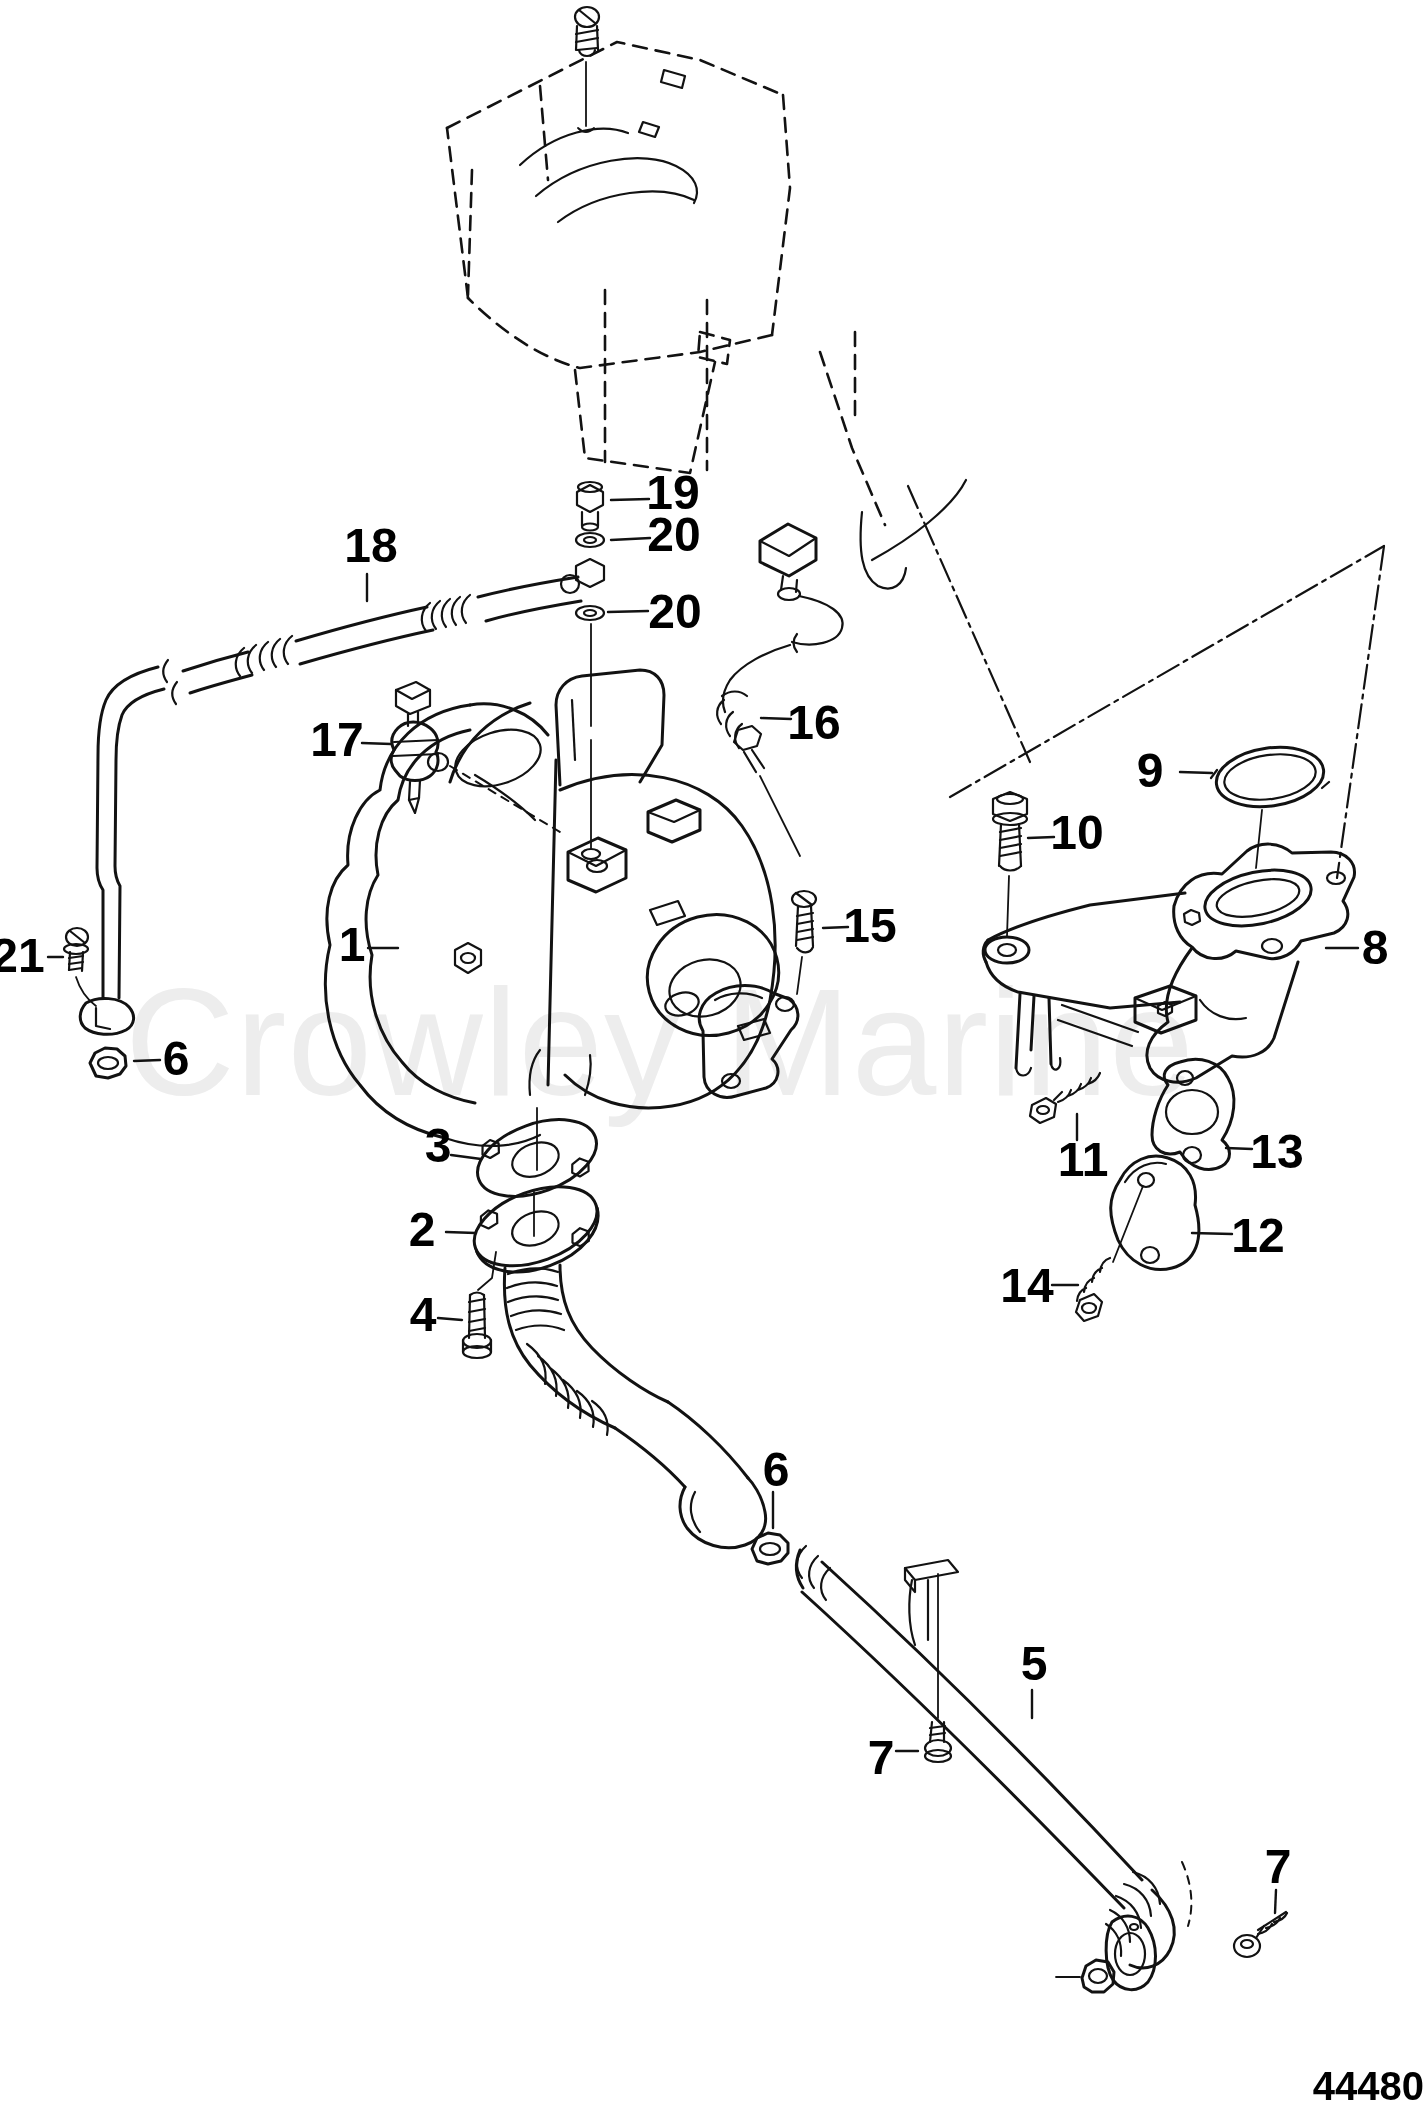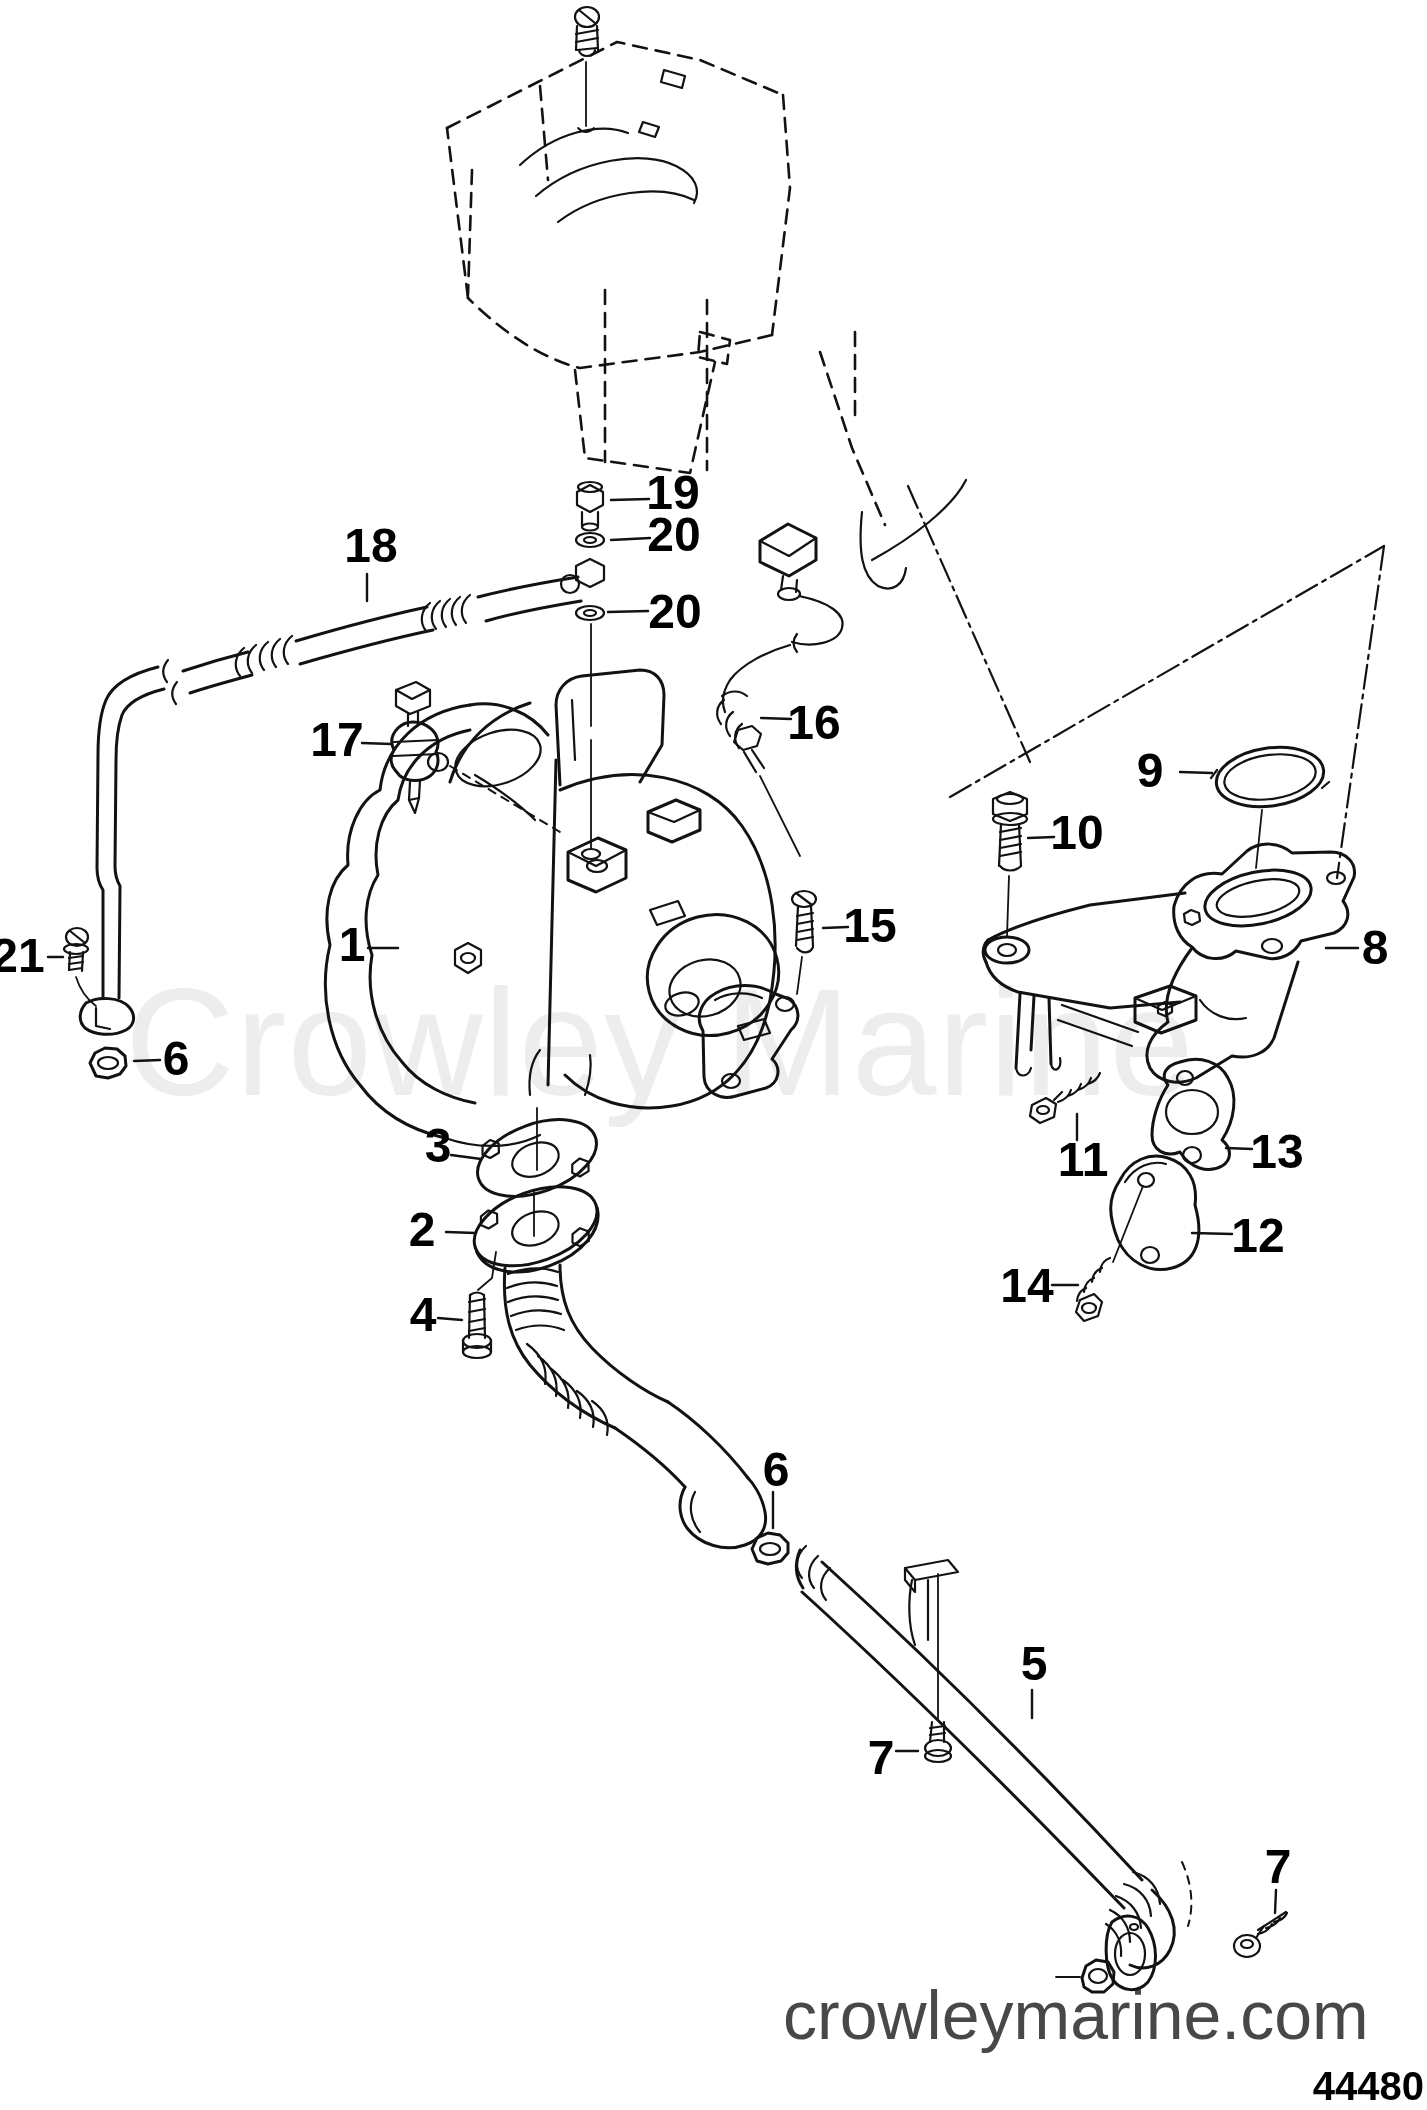--- a/index.html
+++ b/index.html
@@ -21,21 +21,20 @@
   .cdash{fill:none;stroke:#121212;stroke-width:2.2;stroke-dasharray:24 6 4 6;stroke-linecap:round;}
   .callout{font-family:"Liberation Sans",sans-serif;font-weight:bold;font-size:48px;fill:#000;}
   .leader{stroke:#121212;stroke-width:2.4;stroke-linecap:round;}
 </style>
 </head>
 <body>
 
 <div class="stage">
 
   <div class="watermark-center">Crowley Marine</div>
-  <div class="watermark-site">crowleymarine.com</div>
 
   <svg width="1427" height="2110" viewBox="0 0 1427 2110">
 
     <g>
       <path class="dash" d="M447,128 L617,42 L700,60 L783,95"></path>
       <path class="dash" d="M783,95 L790,188 L772,335"></path>
       <path class="dash" d="M772,335 L700,352 L580,368 C540,358 500,330 468,298"></path>
       <path class="dash" d="M468,298 L447,128"></path>
       <path class="dash" d="M472,170 L468,295"></path>
       <path class="dash" d="M540,86 L548,180"></path>

